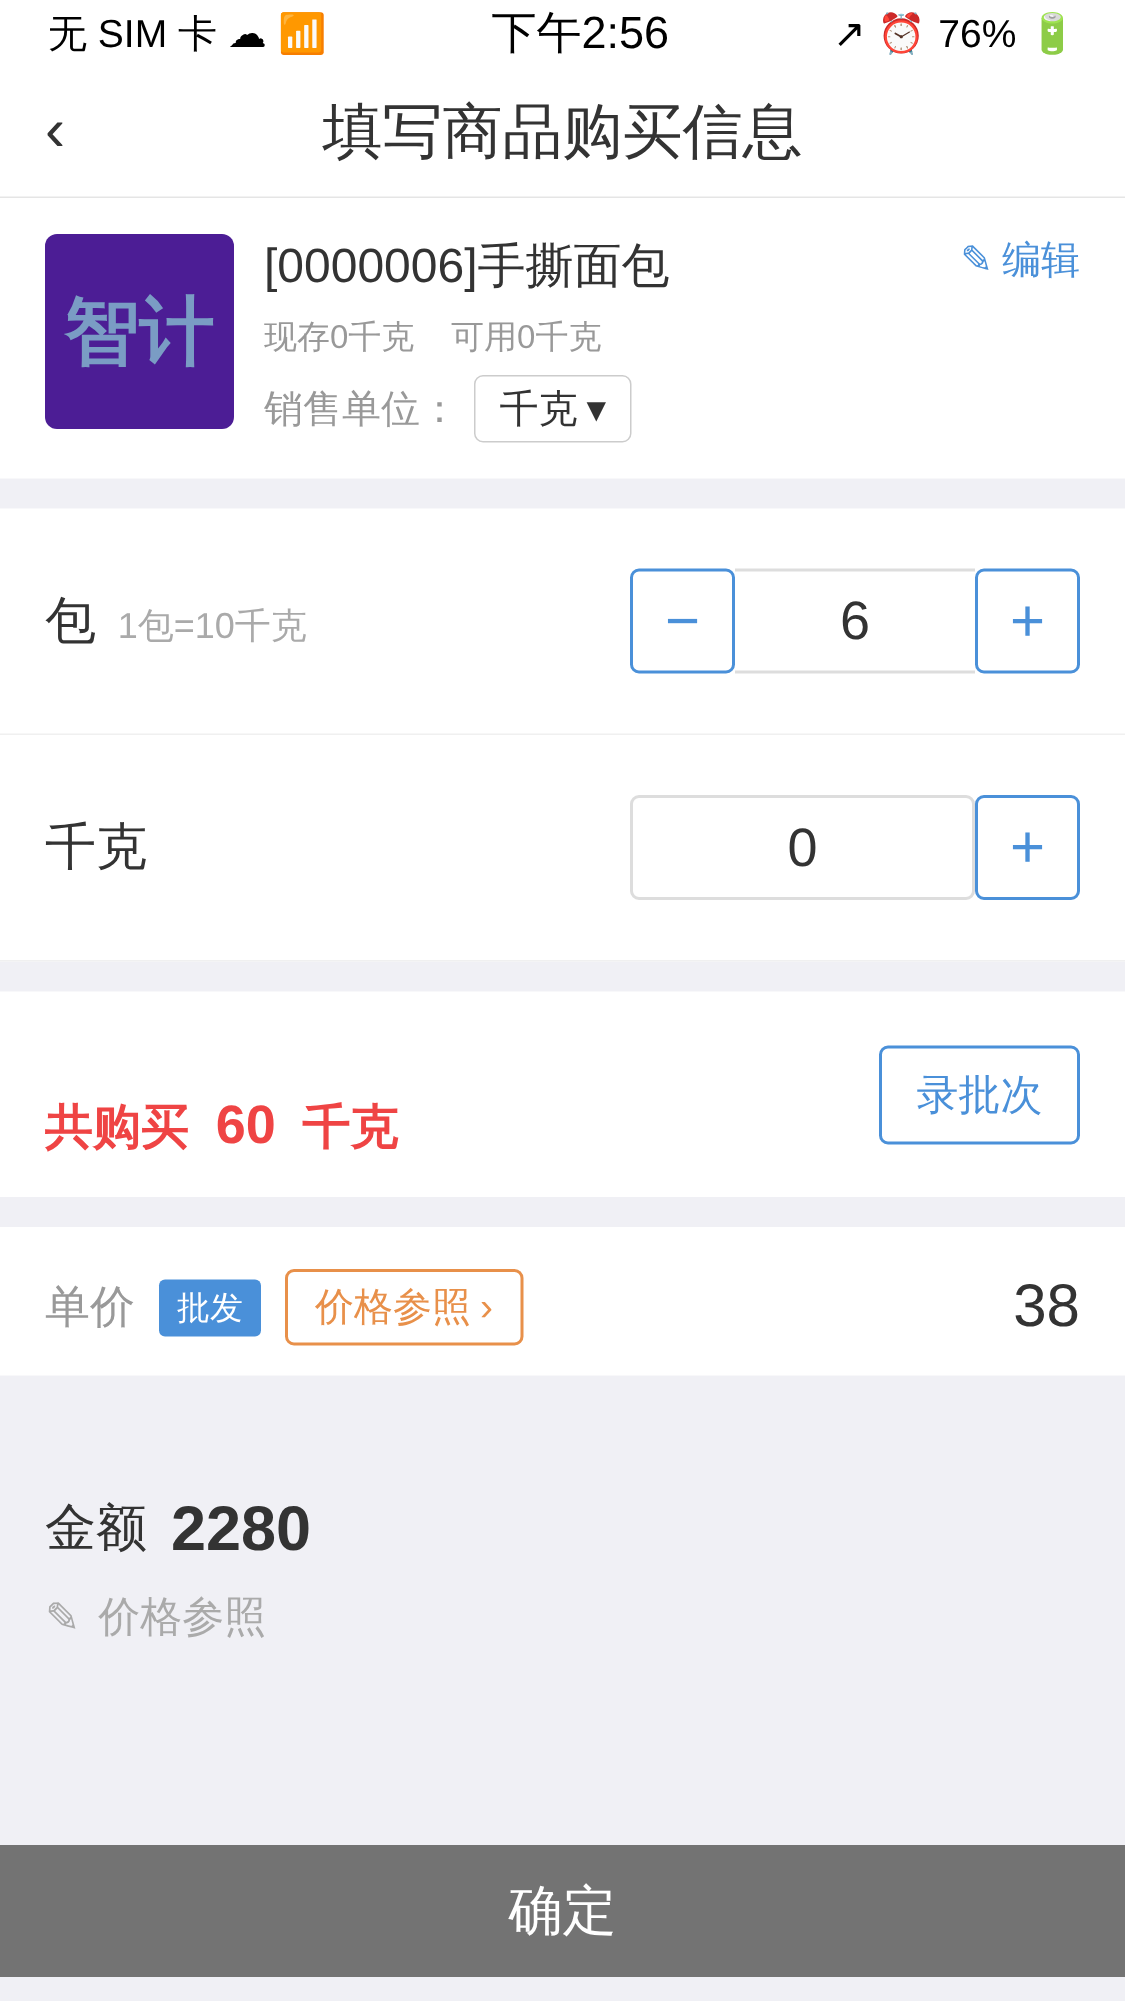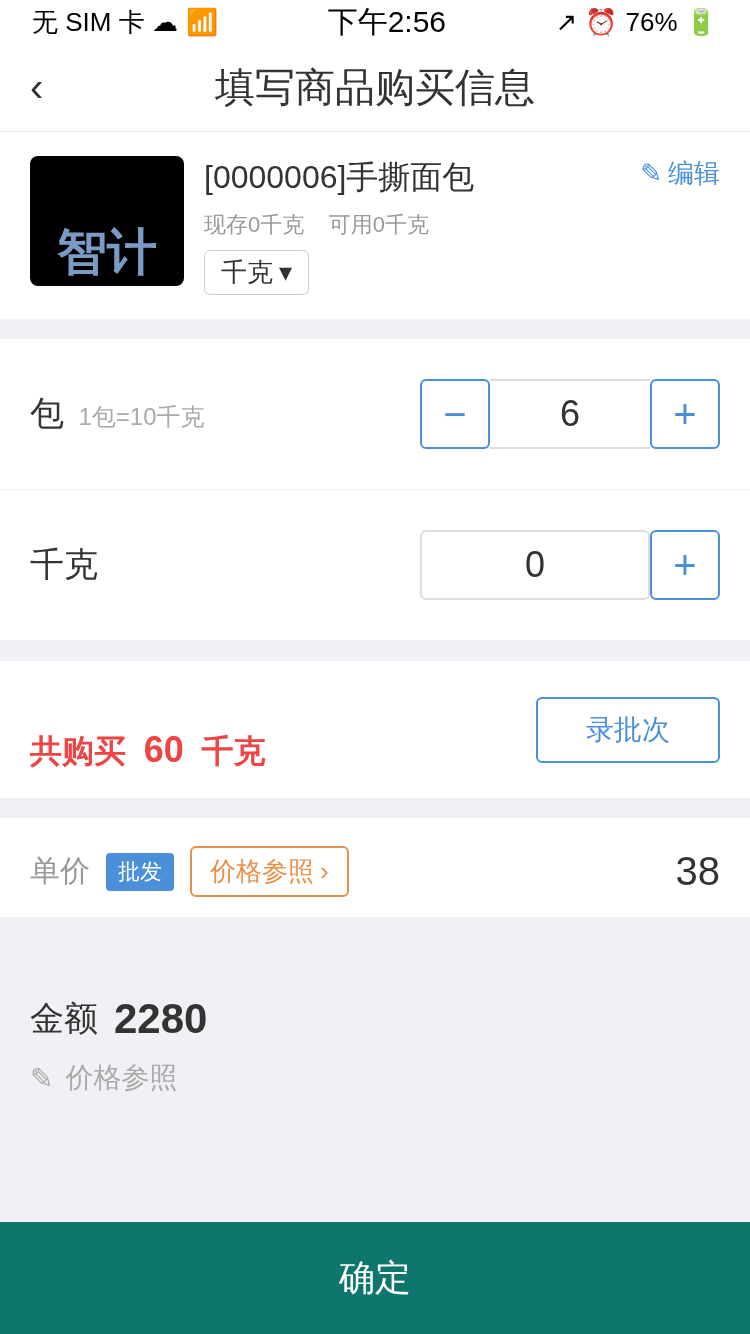--- a/index.html
+++ b/index.html
@@ -55,26 +55,26 @@
     
     .product-card {
       background: #fff;
       padding: 24px 30px;
       display: flex;
       align-items: flex-start;
       gap: 20px;
       margin-bottom: 20px;
     }
     .product-image {
-      width: 154px;
+      width: 126px;
       height: 130px;
-      background: #000000;
+      background: #4c1d95;
       border-radius: 8px;
       display: flex;
-      align-items: flex-end;
+      align-items: center;
       justify-content: center;
       flex-shrink: 0;
     }
     .product-image-icon {
       font-size: 50px;
       color: #7a9cc4;
       font-weight: bold;
     }
     .product-info {
       flex: 1;
@@ -196,21 +196,21 @@
       margin-top: 44px;
     }
     .total-label span {
       font-weight: bold;
     }
     .batch-btn {
       border: 2px solid #4a90d9;
       color: #4a90d9;
       background: #fff;
       font-size: 28px;
-      padding: 12px 48px;
+      padding: 12px 23px;
       border-radius: 6px;
       cursor: pointer;
     }
 
     
     .price-section {
       background: #fff;
       padding: 28px 30px 20px;
       margin-bottom: 10px;
     }
@@ -285,24 +285,24 @@
 
     
     .empty-space {
       height: 340px;
       background: #f0f0f5;
     }
 
     
     .bottom-bar {
       position: fixed;
-      bottom: 0;
+      bottom: 16px;
       width: 750px;
-      height: 112px;
-      background: #0f766e;
+      height: 88px;
+      background: #737373;
       display: flex;
       align-items: center;
       justify-content: center;
       cursor: pointer;
     }
     .confirm-btn-text {
       font-size: 36px;
       color: #fff;
       font-weight: 500;
     }
@@ -340,20 +340,21 @@
         <span>✎</span>
         <span>编辑</span>
       </div>
     </div>
     <div class="product-stock">
       <span>现存0千克</span>
       &nbsp;&nbsp;
       <span>可用0千克</span>
     </div>
     <div class="product-unit-row">
+      <span>销售单位：</span>
       <div class="unit-select">
         <span>千克</span>
         <span>▾</span>
       </div>
     </div>
   </div>
 </div>
 
 <div class="quantity-section">
 

